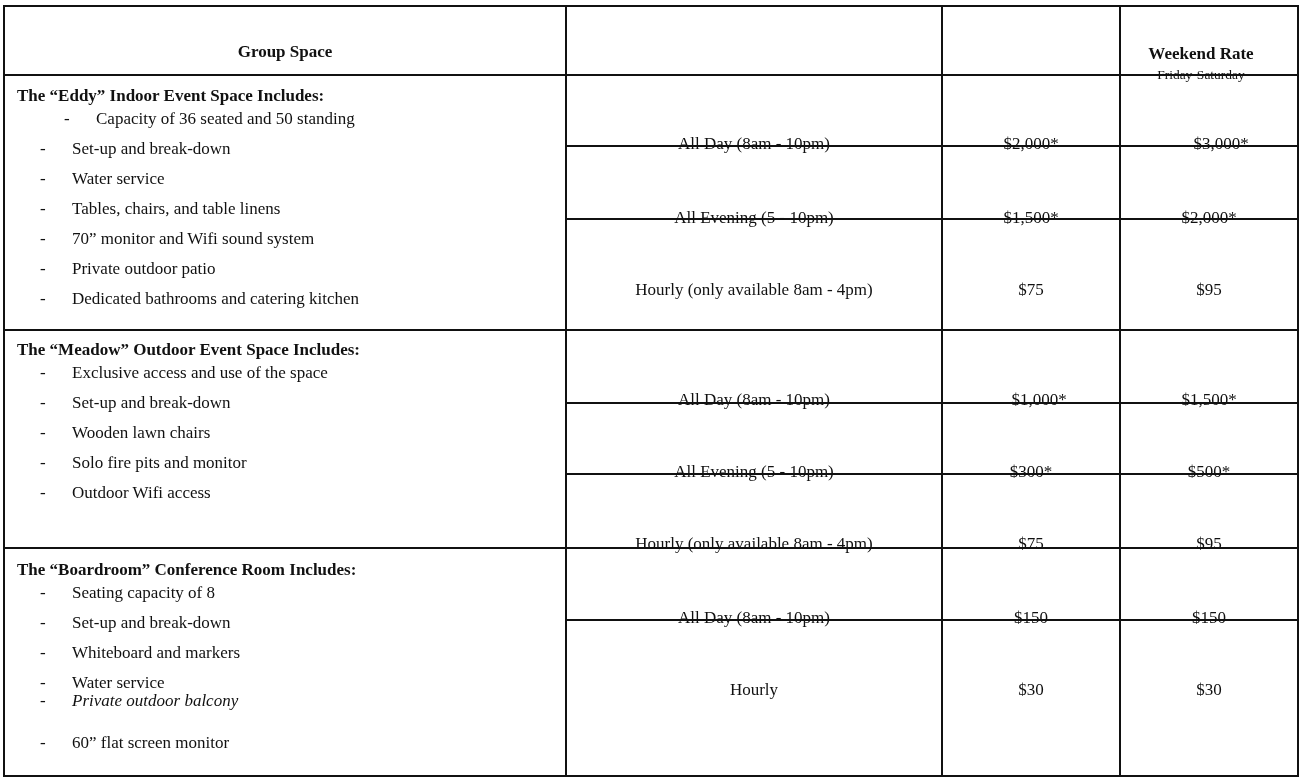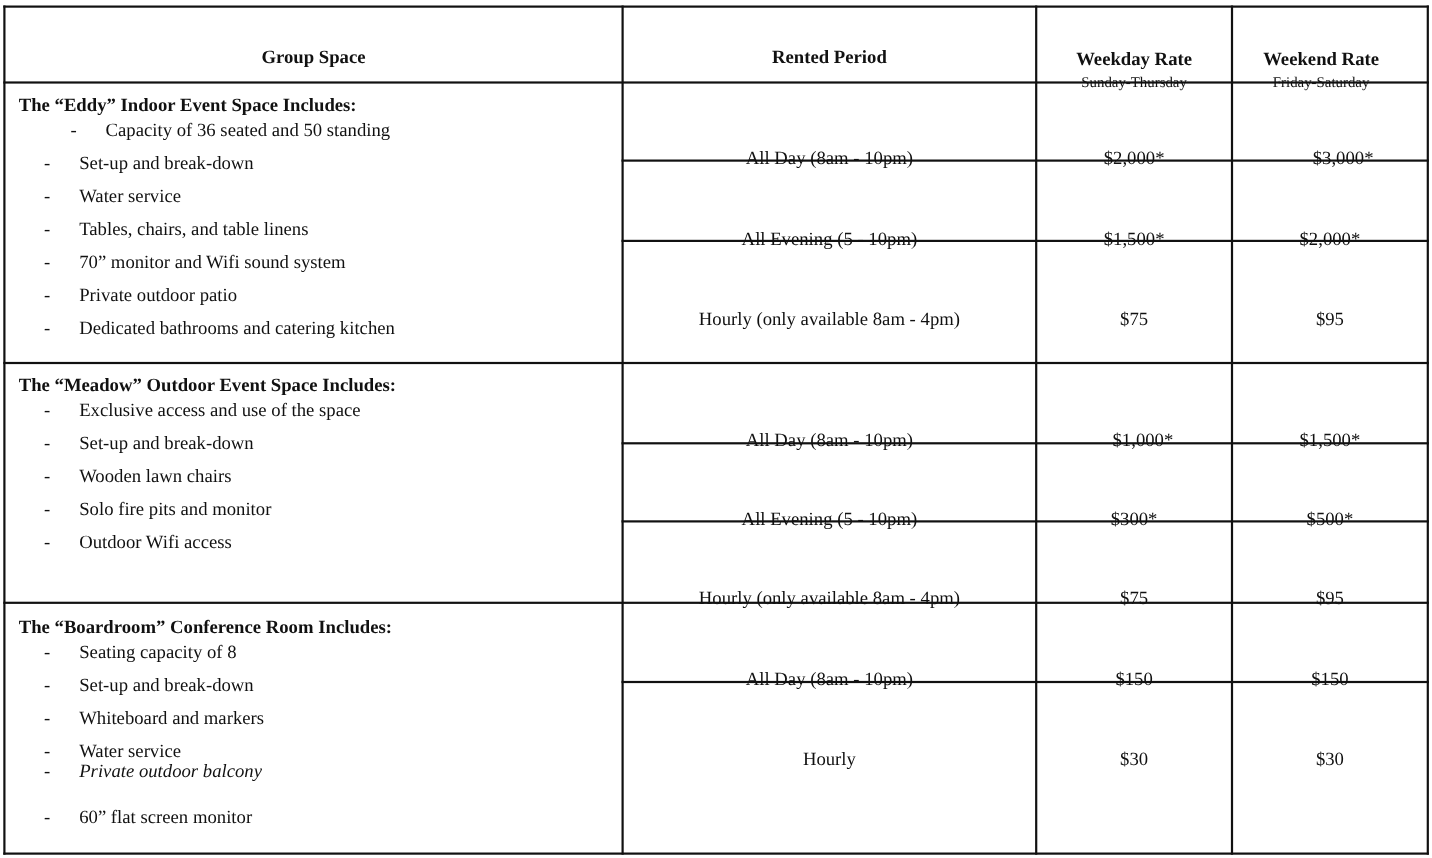--- a/index.html
+++ b/index.html
@@ -35,27 +35,20 @@
   <div class="hline" style="left:3px;top:775px;width:1296px;"></div>
 
   <div class="hline" style="left:565px;top:145px;width:734px;"></div>
   <div class="hline" style="left:565px;top:218px;width:734px;"></div>
   <div class="hline" style="left:565px;top:402px;width:734px;"></div>
   <div class="hline" style="left:565px;top:473px;width:734px;"></div>
   <div class="hline" style="left:565px;top:619px;width:734px;"></div>
 
   <div class="cell hdr" style="left:5px;top:18px;width:560px;">
     <span class="hdr-plain">Group Space</span>
-  </div>
-  <div class="cell hdr" style="left:567px;top:18px;width:374px;">
-    <span class="hdr-plain">Rented Period</span>
-  </div>
-  <div class="cell hdr" style="left:943px;top:20px;width:176px;">
-    <span class="hdr-main">Weekday Rate</span>
-    <span class="hdr-sub">Sunday-Thursday</span>
   </div>
   <div class="cell hdr" style="left:1121px;top:20px;width:160px;">
     <span class="hdr-main">Weekend Rate</span>
     <span class="hdr-sub">Friday-Saturday</span>
   </div>
 
   <div>
     <div class="sec-title" style="top:86px;">The “Eddy” Indoor Event Space Includes:</div>
     <div class="feat" style="top:108px;margin-left:24px;"><span class="dash">-</span><span>Capacity of 36 seated and 50 standing</span></div>
     <div class="feat" style="top:138px;"><span class="dash">-</span><span>Set-up and break-down</span></div>

